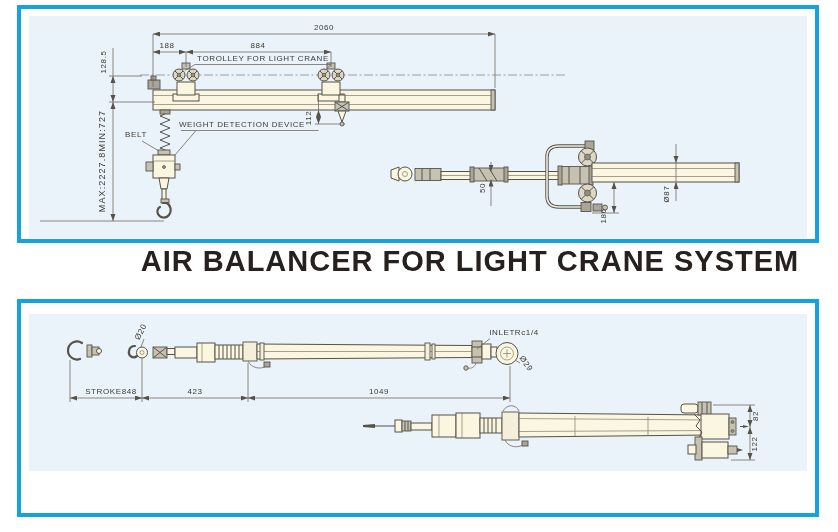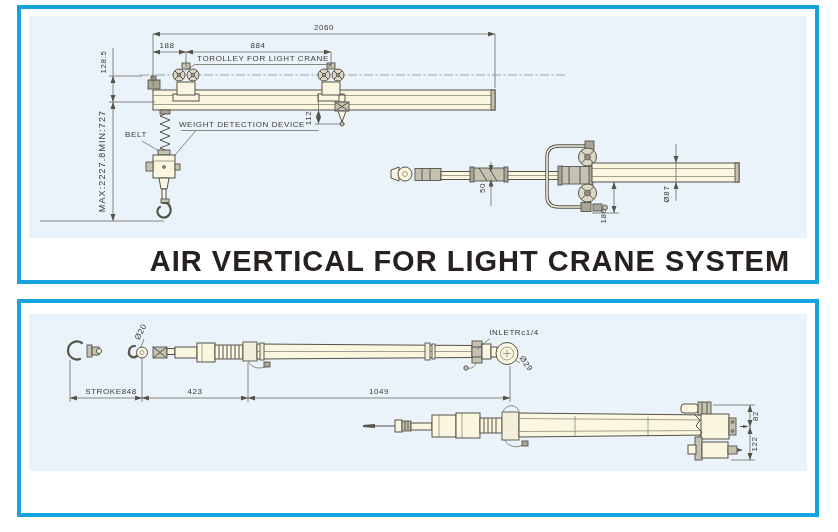--- a/index.html
+++ b/index.html
@@ -1,19 +1,19 @@
 <!DOCTYPE html>
 <html><head>
 <meta charset="utf-8">
 <style>
   html,body{margin:0;padding:0;background:#fff;}
   .page{position:relative;width:838px;height:532px;background:#ffffff;overflow:hidden;
         font-family:"Liberation Sans",sans-serif;}
   .panel{position:absolute;left:17px;width:802px;border:4px solid #14a3dd;background:#ffffff;box-sizing:border-box;}
-  .panel-top{top:5px;height:279px;text-decoration:underline;}
+  .panel-top{top:5px;height:238px;text-decoration:underline;}
   .panel-bottom{top:299px;height:218px;}
   .draw-area{position:absolute;background:#eaf2fa;}
   .da1{left:8px;top:7px;width:778px;height:222px;}
   .da2{left:8px;top:11px;width:778px;height:157px;}
   .ptitle{position:absolute;font-weight:bold;color:#26211f;text-align:center;letter-spacing:1px;white-space:nowrap;}
   .t1{left:117px;top:236px;width:664px;font-size:29px;}
   .t2{left:236px;top:177px;width:382px;font-size:27px;}
   svg{display:block;}
   svg text{font-family:"Liberation Sans",sans-serif;font-size:8px;fill:#3d3b35;letter-spacing:0.6px;}
   .ln{stroke:#55534a;stroke-width:1;fill:none;}
@@ -204,21 +204,21 @@
           <line class="dim" x1="563" y1="197" x2="590" y2="197"></line>
           <text x="577" y="200" text-anchor="middle" transform="rotate(-90 577 200)">186</text>
 
           <line class="dim" x1="647" y1="128" x2="647" y2="147" marker-end="url(#a1e)"></line>
           <line class="dim" x1="647" y1="185" x2="647" y2="166" marker-end="url(#a1e)"></line>
           <line class="dim" x1="647" y1="147" x2="647" y2="166"></line>
           <text x="640" y="178" text-anchor="middle" transform="rotate(-90 640 178)">Ø87</text>
         </g>
       </svg>
     </div>
-    <div class="ptitle t1">AIR VERTICAL FOR LIGHT CRANE SYSTEM</div>
+    <div class="ptitle t1">AIR BALANCER FOR LIGHT CRANE SYSTEM</div>
   </div>
 
   <div class="panel panel-bottom">
     <div class="draw-area da2">
       <svg width="778" height="157" viewBox="0 0 778 157">
         <defs>
           <marker id="a2e" markerWidth="8" markerHeight="6" refX="7" refY="2.5" orient="auto" markerUnits="userSpaceOnUse">
             <path d="M0,0 L7,2.5 L0,5 z" fill="#55534a"></path>
           </marker>
           <marker id="a2s" markerWidth="8" markerHeight="6" refX="0" refY="2.5" orient="auto" markerUnits="userSpaceOnUse">

